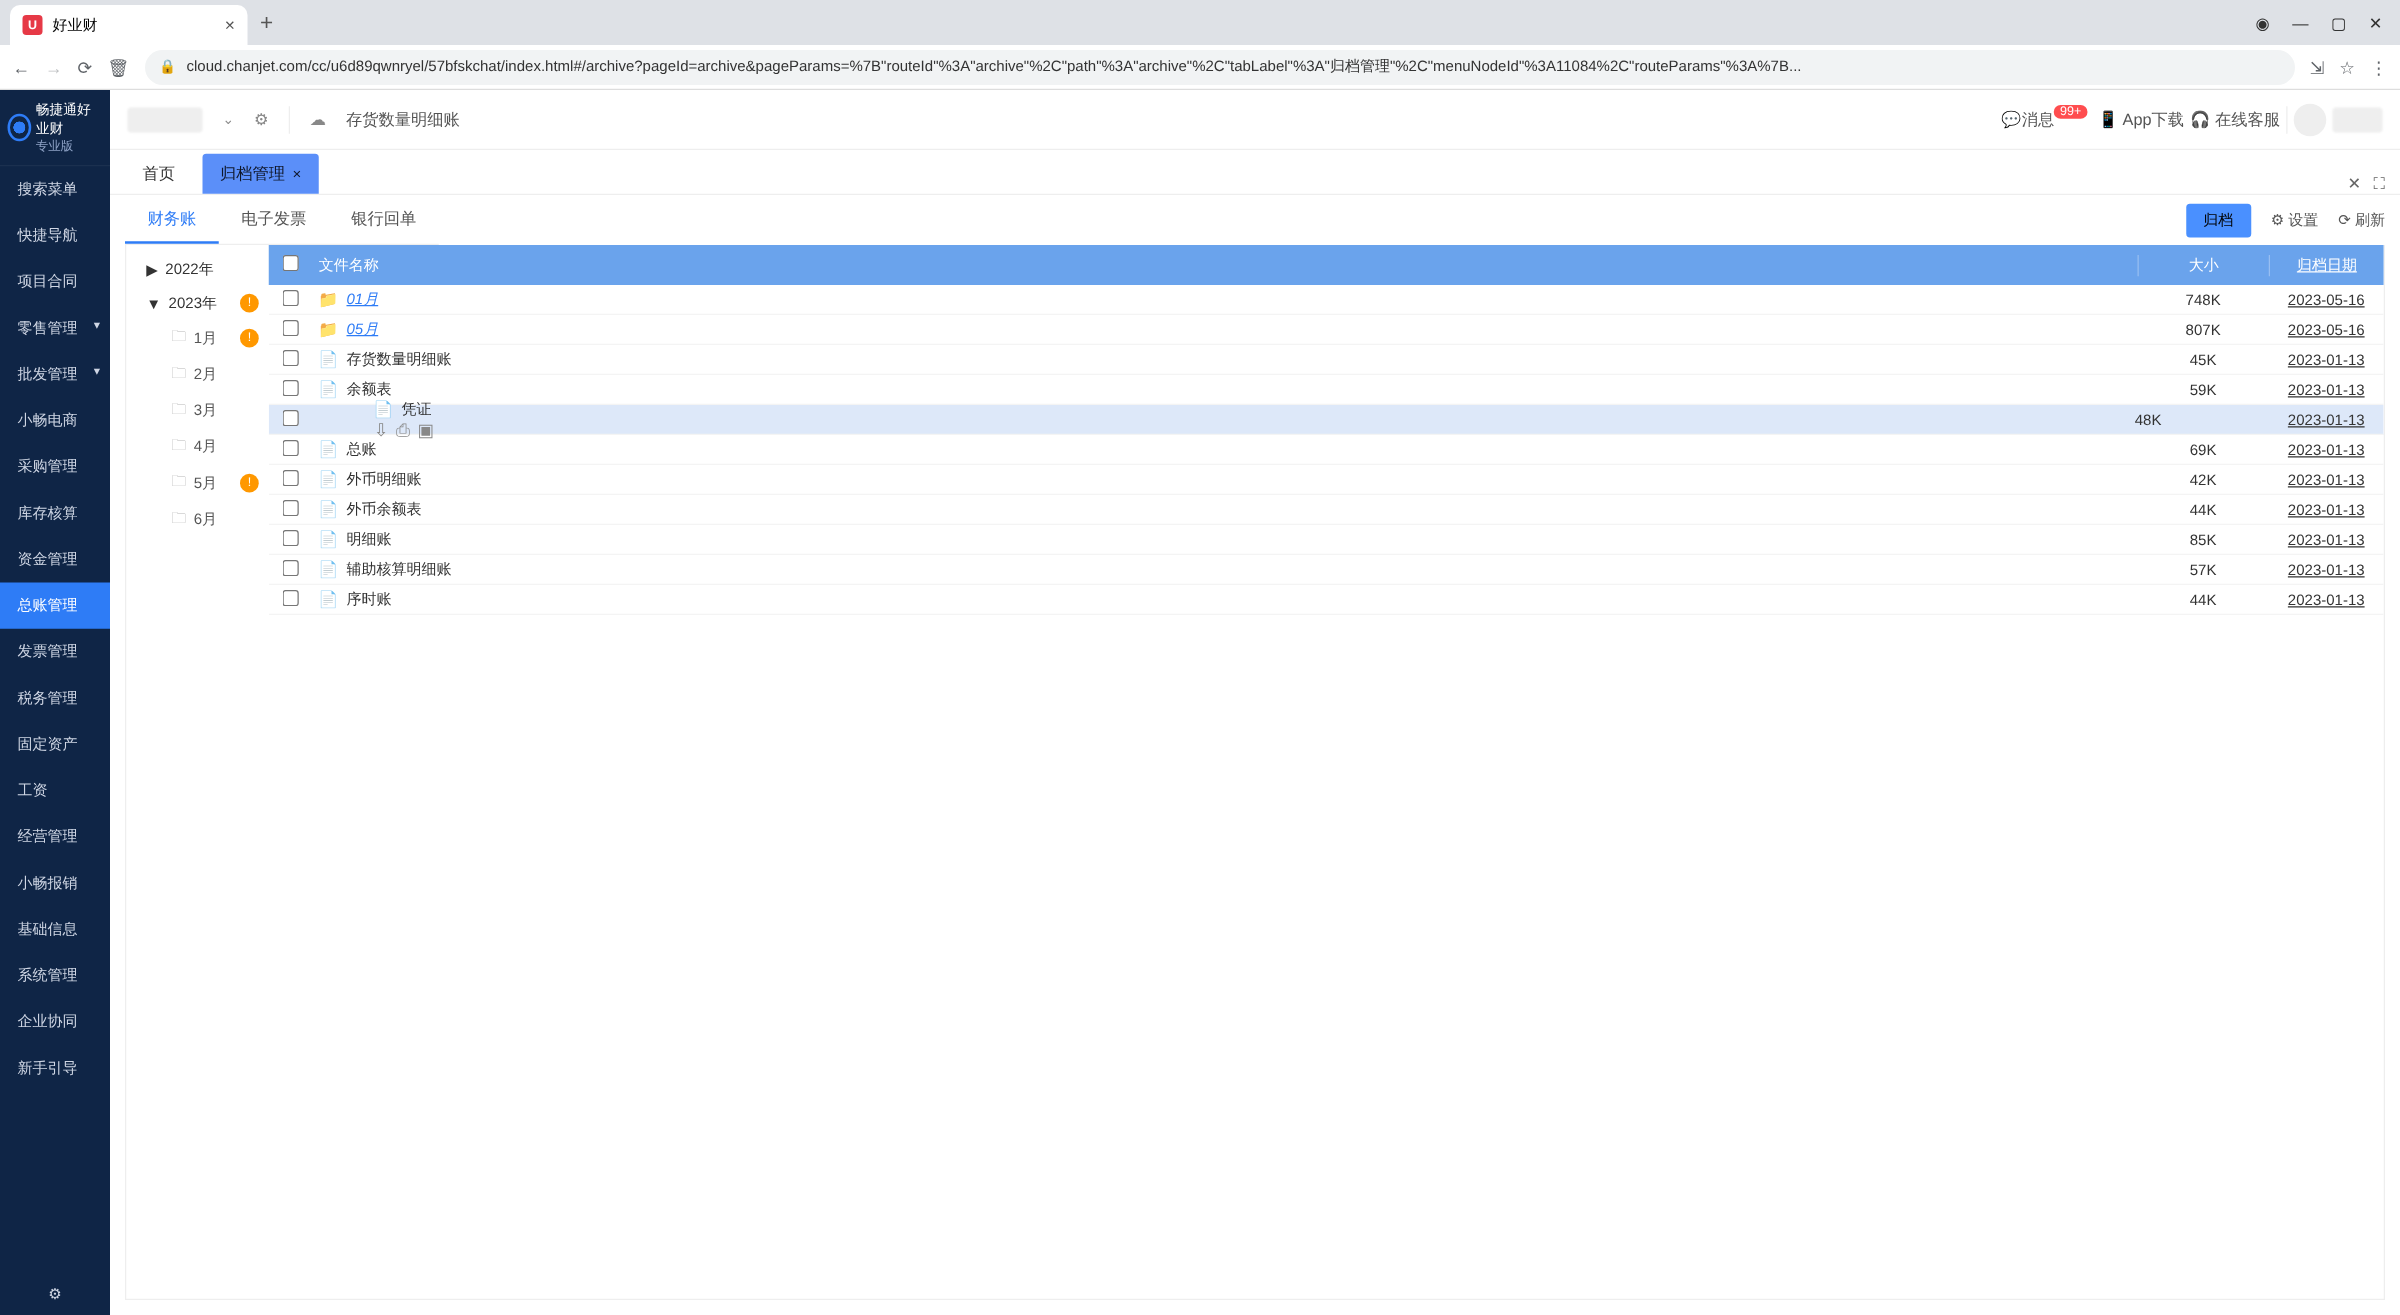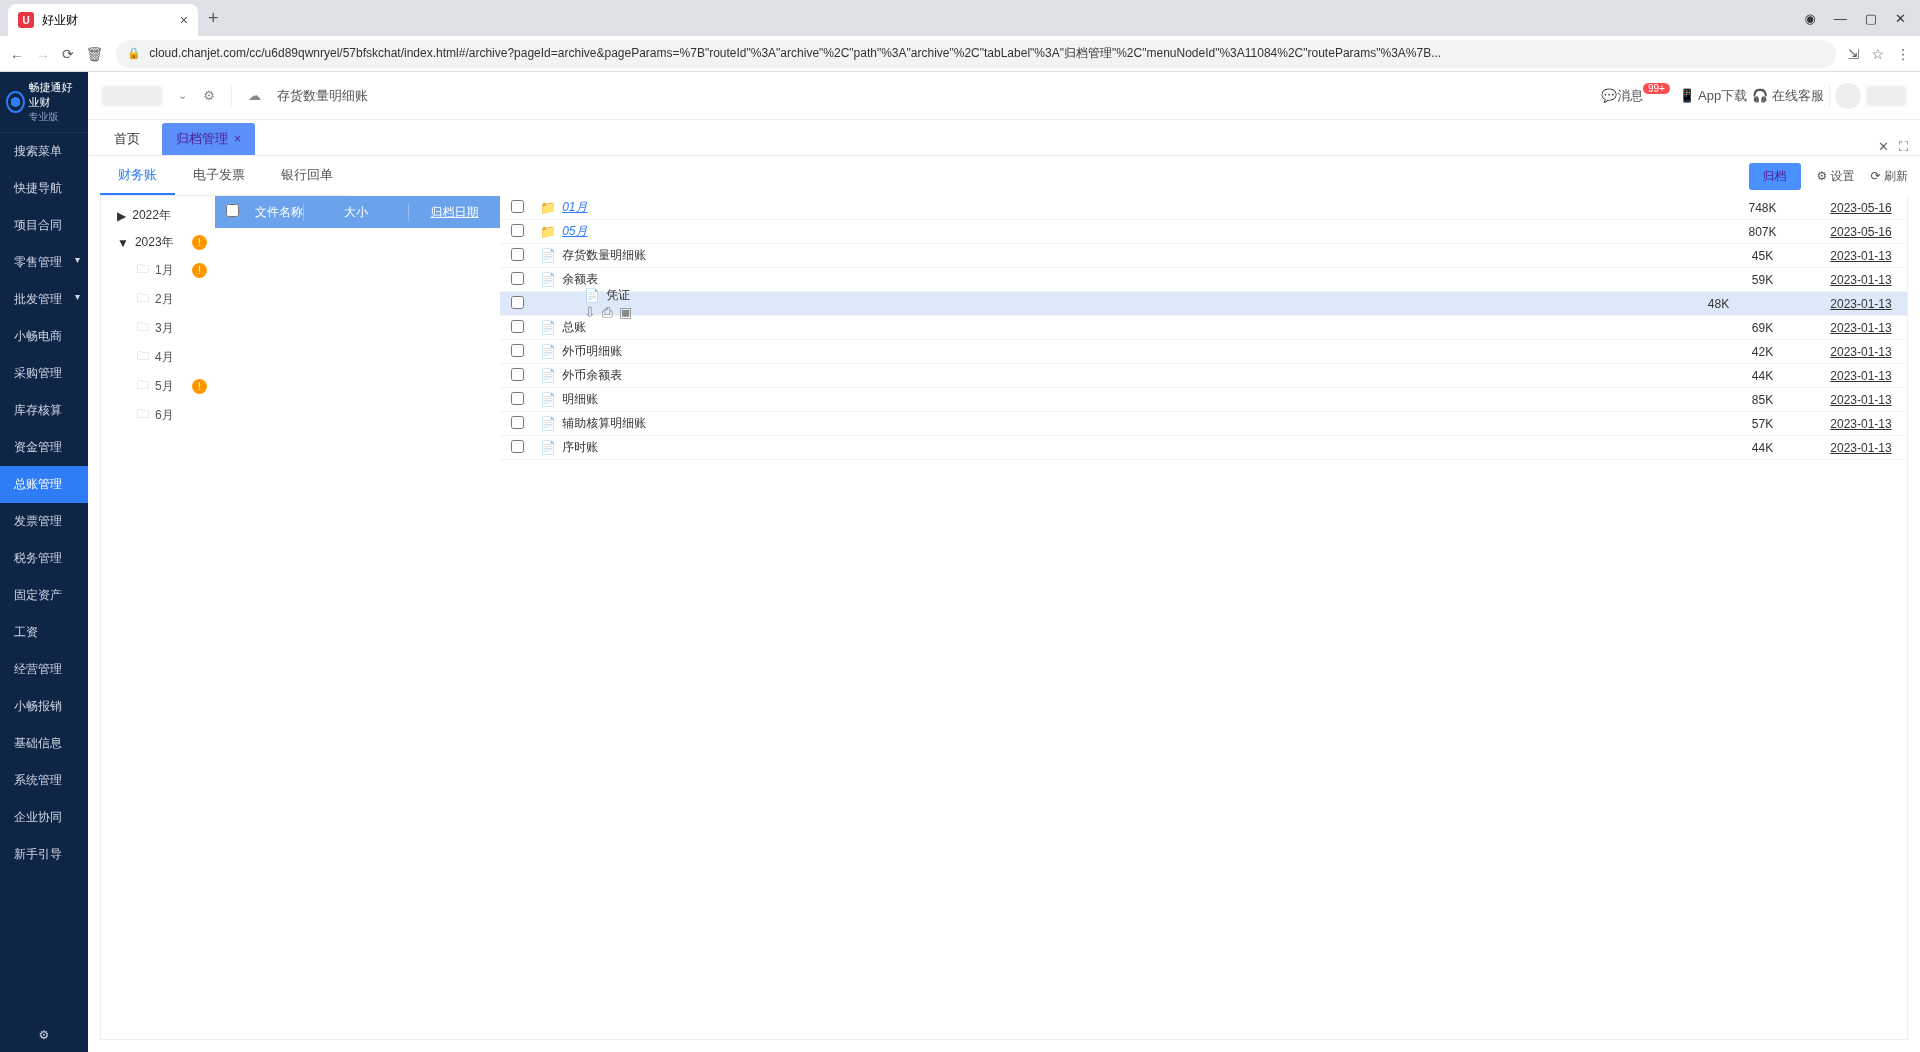--- a/index.html
+++ b/index.html
@@ -35,41 +35,41 @@
 .topbar { height: 48px; border-bottom: 1px solid #eee; display: flex; align-items: center; padding: 0 14px; gap: 16px; font-size: 13px; color: #555; }
 .company-blur { width: 60px; height: 20px; background: #eee; border-radius: 3px; filter: blur(1px); }
 .vdiv { width: 1px; height: 22px; background: #eee; }
 .topbar-right { margin-left: auto; display: flex; align-items: center; gap: 5px; }
 .badge { background: #ff4d4f; color: #fff; font-size: 10px; border-radius: 8px; padding: 0 5px; position: relative; top: -8px; left: -4px; }
 .avatar-blur { width: 40px; height: 20px; background: #eee; border-radius: 3px; filter: blur(1px); }
 .avatar-circle { width: 26px; height: 26px; border-radius: 50%; background: #eee; }
 
 .page-tabs { display: flex; align-items: flex-end; height: 36px; border-bottom: 1px solid #eee; padding: 0 12px; gap: 8px; font-size: 13px; }
 .page-tab { padding: 0 14px; height: 32px; line-height: 32px; cursor: pointer; color: #333; border-radius: 3px 3px 0 0; }
-.page-tab.active { background: #5b8ff9; color: #4c1d95; }
+.page-tab.active { background: #5b8ff9; color: #0f172a; }
 .page-tab .x { margin-left: 6px; font-size: 12px; }
 .page-tabs-right { margin-left: auto; display: flex; gap: 10px; color: #666; }
 
 .content { flex: 1; display: flex; flex-direction: column; padding: 0 12px 12px; overflow: hidden; }
 .inner-tabs-row { display: flex; align-items: center; height: 40px; }
 .inner-tabs { display: flex; border-bottom: 1px solid #eee; height: 40px; font-size: 13px; }
 .inner-tab { padding: 0 18px; line-height: 38px; cursor: pointer; color: #555; }
 .inner-tab.active { color: #2e7cf6; border-bottom: 2px solid #2e7cf6; }
 .actions { margin-left: auto; display: flex; align-items: center; gap: 16px; font-size: 12px; color: #555; }
-.btn-primary { background: #4a90ff; color: #4c1d95; padding: 5px 14px; border-radius: 3px; cursor: pointer; }
+.btn-primary { background: #4a90ff; color: #000000; padding: 5px 14px; border-radius: 3px; cursor: pointer; }
 .action-link { cursor: pointer; }
 
 .body { flex: 1; display: flex; overflow: hidden; border: 1px solid #eee; border-top: none; }
 .tree { width: 114px; font-size: 12px; color: #333; padding-top: 6px; overflow-y: auto; }
 .tree-year { padding: 5px 8px 5px 16px; display: flex; align-items: center; gap: 6px; cursor: pointer; }
 .tree-month { padding: 4px 8px 4px 36px; display: flex; align-items: center; gap: 6px; cursor: pointer; color: #555; }
 .folder-ic { color: #b8b8b8; font-size: 12px; }
 .orange-dot { width: 15px; height: 15px; background: #ff9800; color: #fff; border-radius: 50%; font-size: 10px; display: inline-flex; align-items: center; justify-content: center; margin-left: auto; }
 
-.table { flex: 1; display: flex; font-size: 12px; }
+.table { flex: 1; display: flex; flex-direction: column; font-size: 12px; }
 .thead { display: flex; background: #6aa3ec; color: #fff; height: 32px; align-items: center; font-weight: 500; }
 .cbox-cell { width: 34px; text-align: center; }
 .name-cell { flex: 1; padding-left: 6px; }
 .size-cell { width: 105px; text-align: center; border-left: 1px solid rgba(255,255,255,0.3); }
 .date-cell { width: 92px; text-align: center; border-left: 1px solid rgba(255,255,255,0.3); text-decoration: underline; }
 .tbody { flex: 1; overflow-y: auto; }
 .trow { display: flex; align-items: center; height: 24px; border-bottom: 1px solid #f4f4f4; color: #333; }
 .trow.hilite { background: #dde8f9; gap: 44px; }
 .trow .size-cell, .trow .date-cell { color: #333; border-left: none; }
 .file-ic { display: inline-block; vertical-align: middle; font-size: 13px; margin-right: 6px; }

